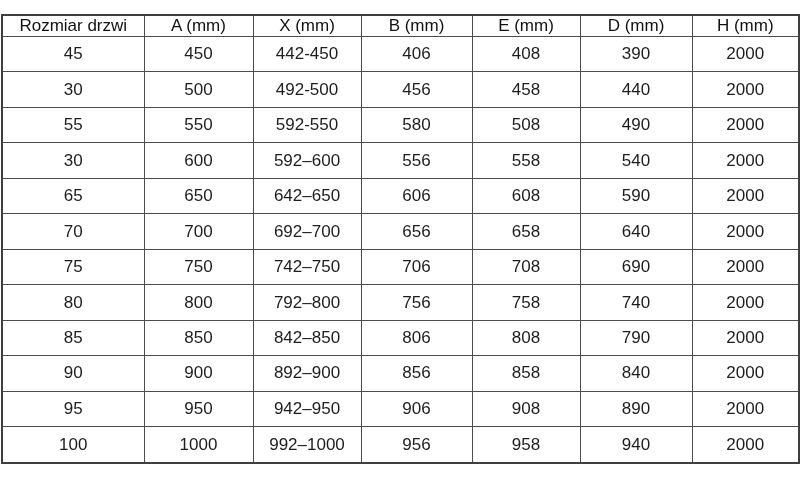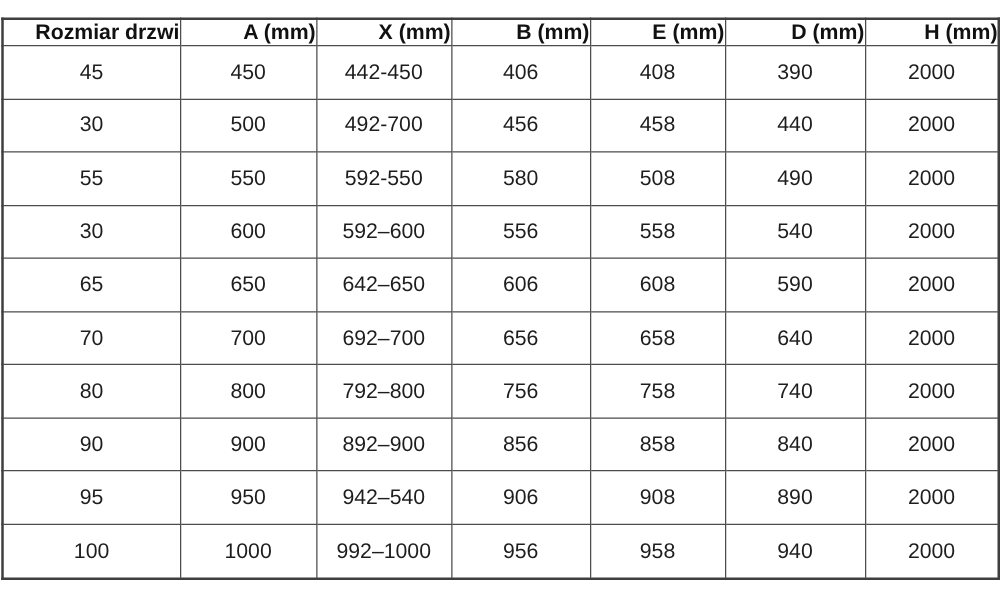--- a/index.html
+++ b/index.html
@@ -29,23 +29,22 @@
     border: 1px solid #4c4c4c;
     text-align: center;
     vertical-align: middle;
     font-size: 17px;
     color: #1d1d1d;
     padding: 0;
     white-space: nowrap;
     overflow: hidden;
   }
   table.spec-table th {
-    font-weight: bold;
+    font-weight: normal;
     color: #111111;
-    text-align: right;
   }
   col.c0 { width: 142px; }
   col.c1 { width: 109px; }
   col.c2 { width: 108px; }
   col.c3 { width: 111px; }
   col.c4 { width: 108px; }
   col.c5 { width: 112px; }
   col.c6 { width: 107px; }
 </style>
 </head>
@@ -79,21 +78,21 @@
           <td>450</td>
           <td>442-450</td>
           <td>406</td>
           <td>408</td>
           <td>390</td>
           <td>2000</td>
         </tr>
         <tr>
           <td>30</td>
           <td>500</td>
-          <td>492-700</td>
+          <td>492-500</td>
           <td>456</td>
           <td>458</td>
           <td>440</td>
           <td>2000</td>
         </tr>
         <tr>
           <td>55</td>
           <td>550</td>
           <td>592-550</td>
           <td>580</td>
@@ -122,41 +121,59 @@
         <tr>
           <td>70</td>
           <td>700</td>
           <td>692–700</td>
           <td>656</td>
           <td>658</td>
           <td>640</td>
           <td>2000</td>
         </tr>
         <tr>
+          <td>75</td>
+          <td>750</td>
+          <td>742–750</td>
+          <td>706</td>
+          <td>708</td>
+          <td>690</td>
+          <td>2000</td>
+        </tr>
+        <tr>
           <td>80</td>
           <td>800</td>
           <td>792–800</td>
           <td>756</td>
           <td>758</td>
           <td>740</td>
+          <td>2000</td>
+        </tr>
+        <tr>
+          <td>85</td>
+          <td>850</td>
+          <td>842–850</td>
+          <td>806</td>
+          <td>808</td>
+          <td>790</td>
           <td>2000</td>
         </tr>
         <tr>
           <td>90</td>
           <td>900</td>
           <td>892–900</td>
           <td>856</td>
           <td>858</td>
           <td>840</td>
           <td>2000</td>
         </tr>
         <tr>
           <td>95</td>
           <td>950</td>
-          <td>942–540</td>
+          <td>942–950</td>
           <td>906</td>
           <td>908</td>
           <td>890</td>
           <td>2000</td>
         </tr>
         <tr>
           <td>100</td>
           <td>1000</td>
           <td>992–1000</td>
           <td>956</td>

